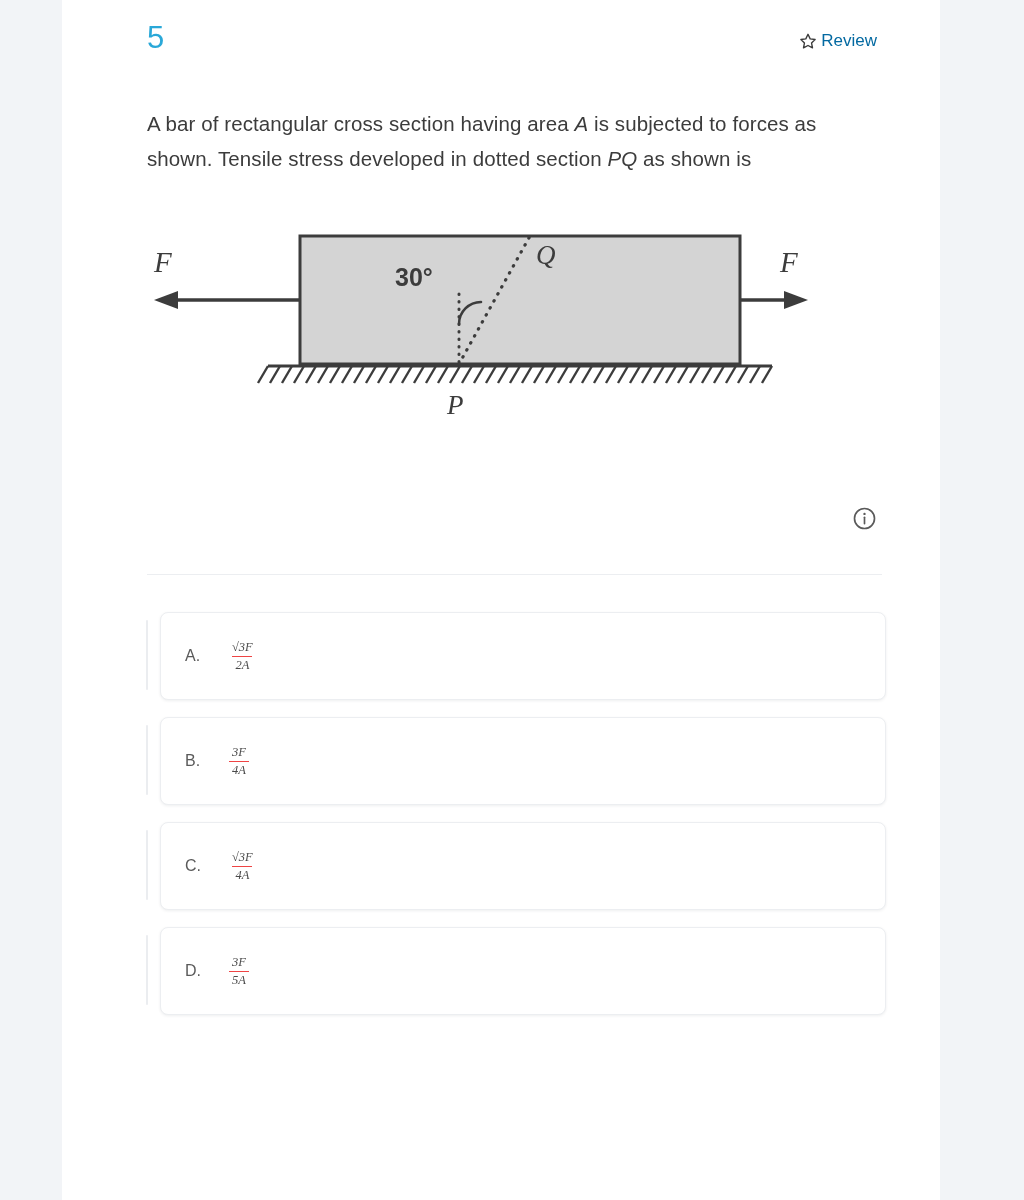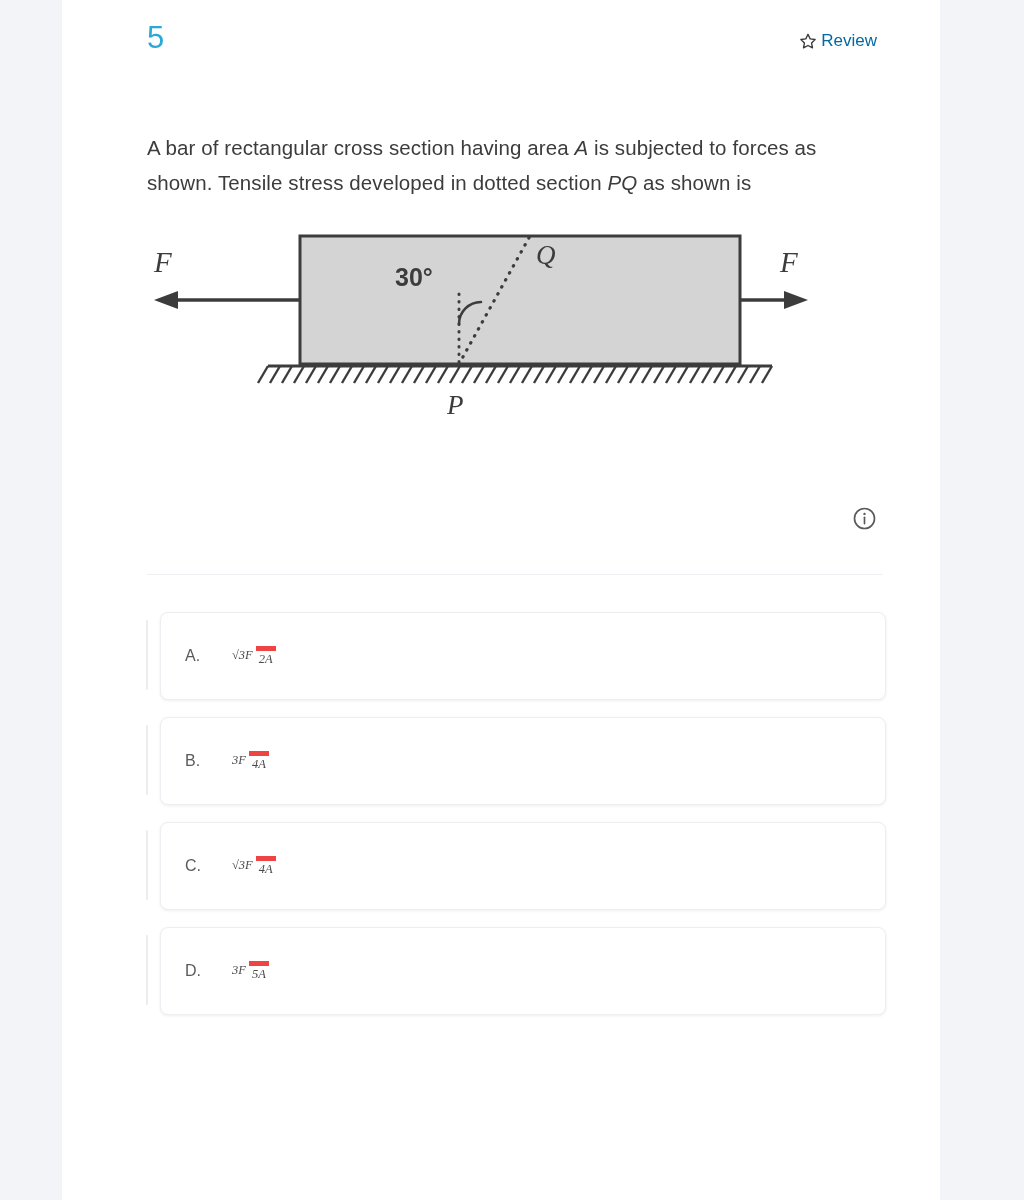--- a/index.html
+++ b/index.html
@@ -43,21 +43,20 @@
   .review .star { display: inline-block; width: 18px; height: 18px; }
   
   .qtext {
     position: absolute;
     left: 85px; top: 106px;
     width: 725px;
     font-size: 20.5px;
     line-height: 1.72;
     color: #3c3c3c;
     letter-spacing: 0.1px;
-    margin-top: 24px;
   }
   .qtext i { font-style: italic; }
   
   .figure {
     position: absolute;
     left: 78px; top: 228px;
     width: 680px; height: 190px;
   }
   
   .badgerow {
@@ -116,31 +115,31 @@
   }
   .optlabel {
     margin-left: 24px;
     font-size: 16px;
     color: #5a5a5a;
     width: 44px;
     flex: none;
   }
   .frac {
     display: inline-flex;
-    flex-direction: row;
+    flex-direction: column;
     align-items: center;
     font-size: 12.5px;
     color: #4a4a4a;
     line-height: 1.18;
     font-family: "Liberation Serif", serif;
     font-style: italic;
     filter: blur(0.25px);
   }
   .frac .num { padding: 0 3px 1px 3px; }
-  .frac .den { padding: 1px 3px 0 3px; border-top: 5px solid #ef4444; }
+  .frac .den { padding: 1px 3px 0 3px; border-top: 1px solid #ef4444; }
 </style>
 </head>
 <body>
 
 <div id="page">
   <div id="card">
 
     <div class="header">
       <div class="qnum">5</div>
       <div class="review">

